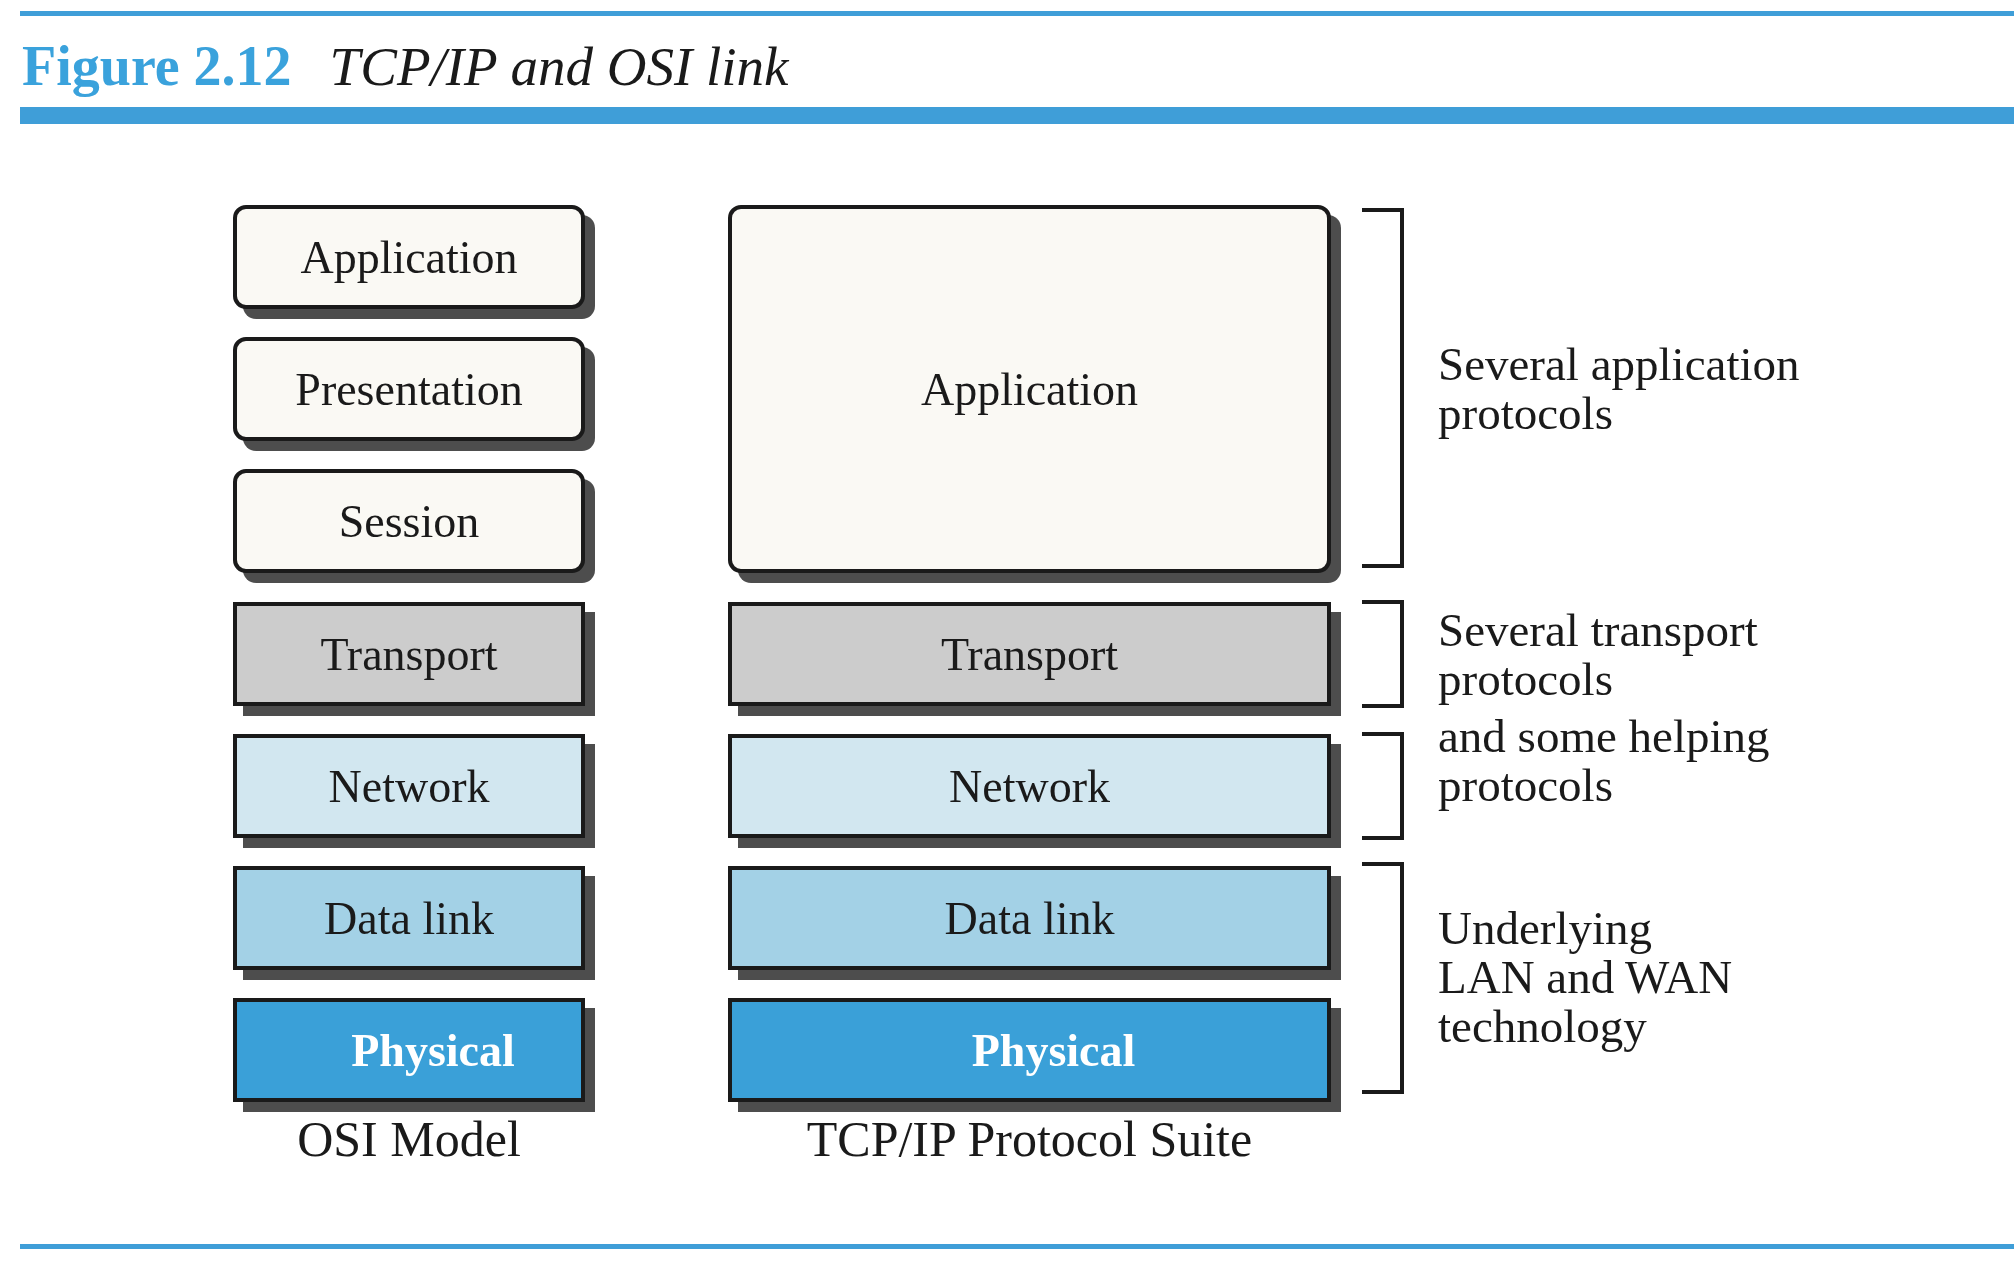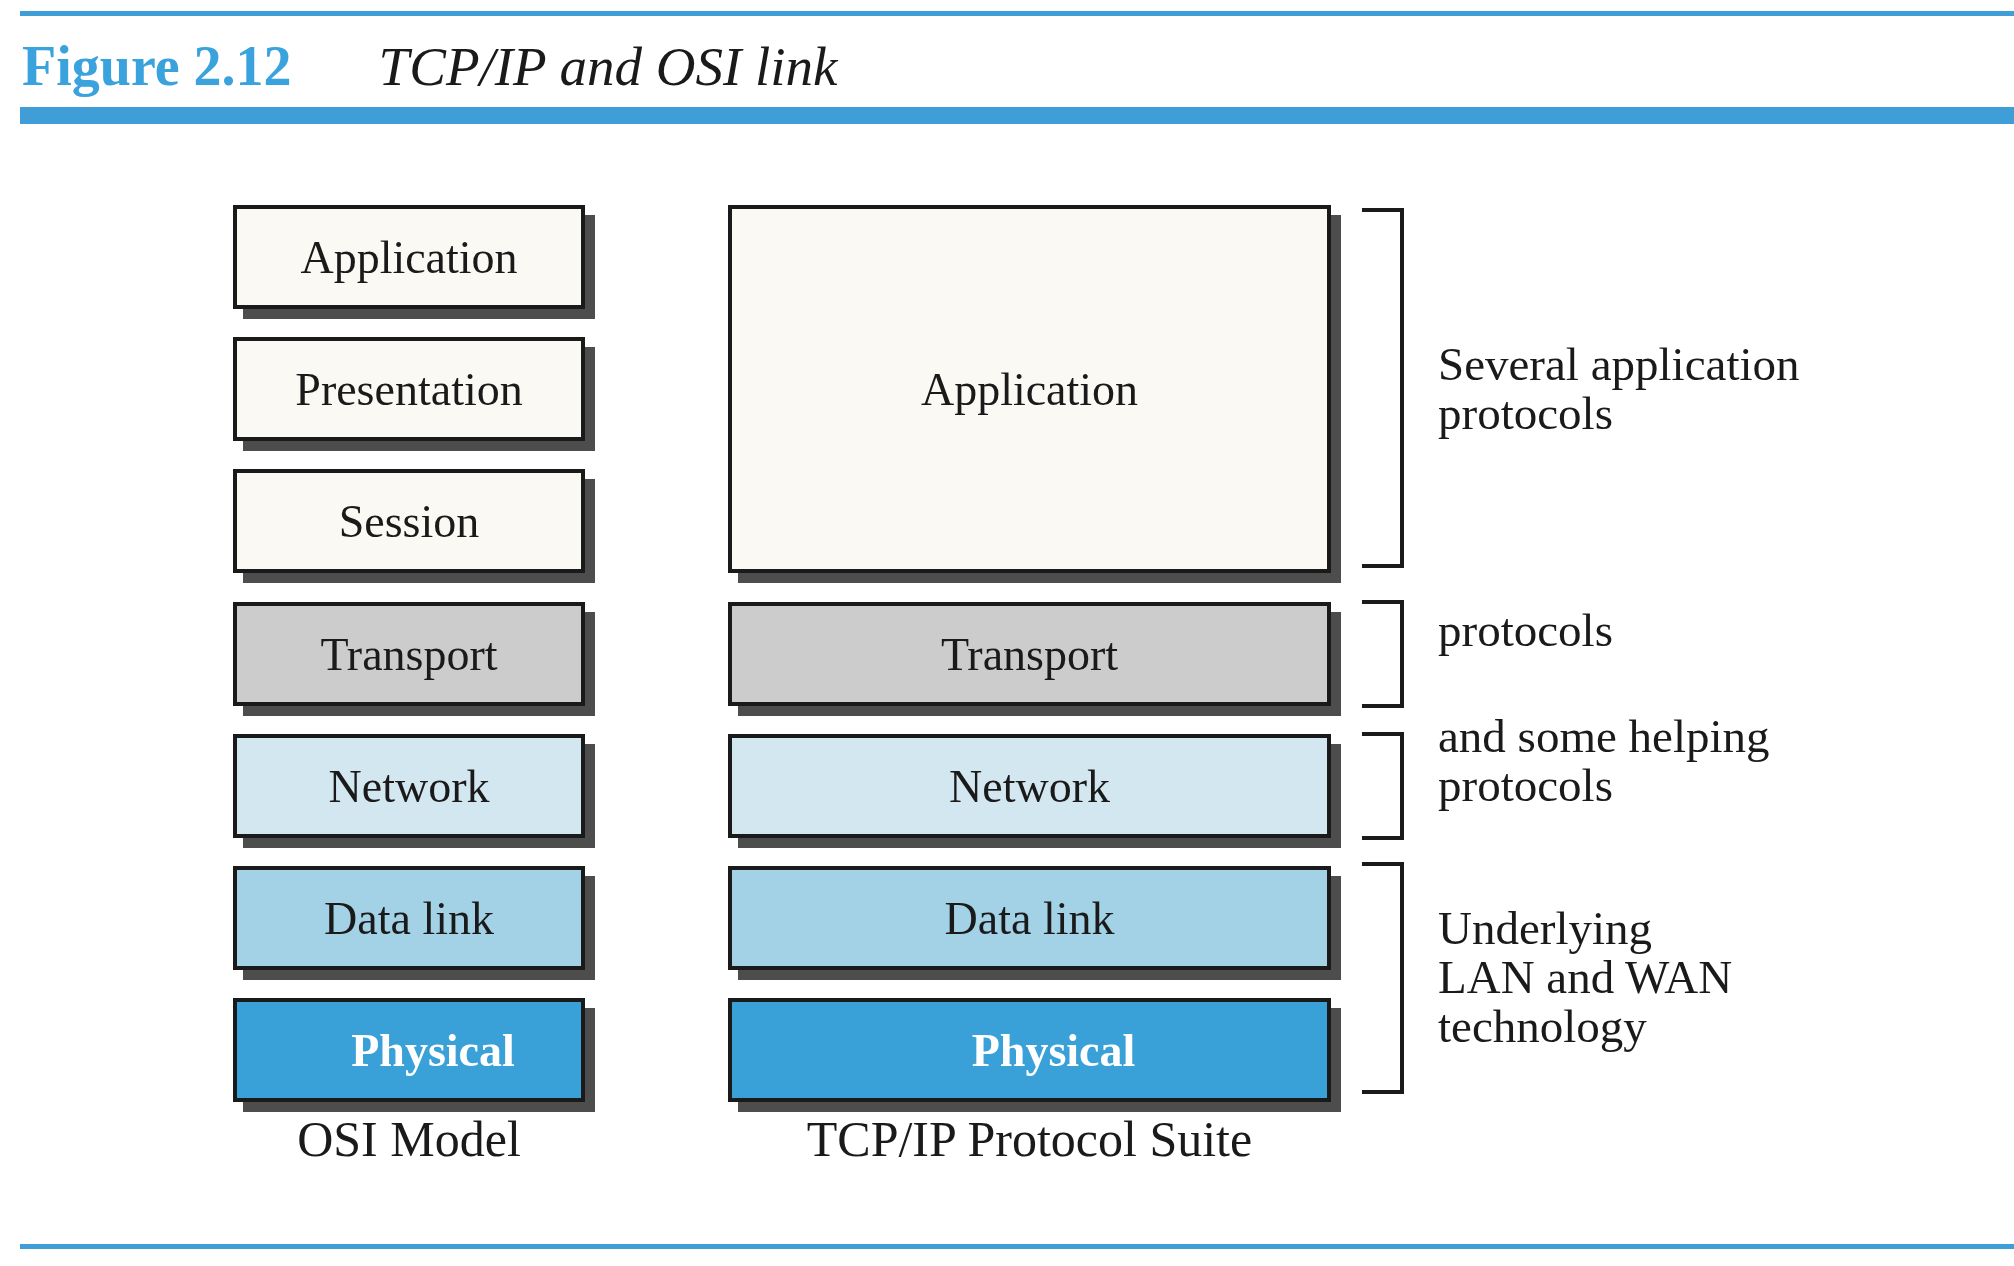--- a/index.html
+++ b/index.html
@@ -28,21 +28,21 @@
   .rule.thick-head  { top: 107px;  height: 17px; }
   .rule.thin-bottom { top: 1244px; height: 5px; }
 
   
   .title-row {
     position: absolute;
     left: 22px;
     top: 34px;
     display: flex;
     align-items: baseline;
-    gap: 87px;
+    gap: 38px;
     white-space: nowrap;
   }
   .fig-label {
     font-size: 56px;
     font-weight: bold;
     color: var(--figure-label, #3aa2dc);
   }
   .fig-title {
     font-size: 55px;
     font-style: italic;
@@ -60,21 +60,21 @@
     justify-content: center;
   }
   .col-osi   { left: 233px; width: 352px; height: 104px; }
   .col-tcp   { left: 728px; width: 603px; height: 104px; }
   .box.tall  { height: 368px; }
   .box-label {
     font-size: 46px;
     color: var(--text, #1a1a1a);
     white-space: nowrap;
   }
-  .fill-white { background: var(--box-white, #faf9f4); }
+  .fill-white { background: var(--box-white, #faf9f4); border-radius: 13px; }
   .fill-gray  { background: var(--box-gray, #cccccc); }
   .fill-lblue { background: var(--box-light-blue, #d2e7f0); }
   .fill-mblue { background: var(--box-mid-blue, #a3d1e6); }
   .fill-blue  { background: var(--box-blue, #3aa0d8); padding-left: 48px; }
   .fill-blue .box-label {
     color: var(--physical-text, #ffffff);
     font-weight: bold;
   }
 
   
@@ -172,20 +172,21 @@
   <div class="bracket b1"></div>
   <div class="bracket b2"></div>
   <div class="bracket b3"></div>
   <div class="bracket b4"></div>
 
   <div class="annotation a1">
     <div>Several application</div>
     <div>protocols</div>
   </div>
   <div class="annotation a2">
+    <div>Several transport</div>
     <div>protocols</div>
   </div>
   <div class="annotation a3">
     <div>and some helping</div>
     <div>protocols</div>
   </div>
   <div class="annotation a4">
     <div>Underlying</div>
     <div>LAN and WAN</div>
     <div>technology</div>

